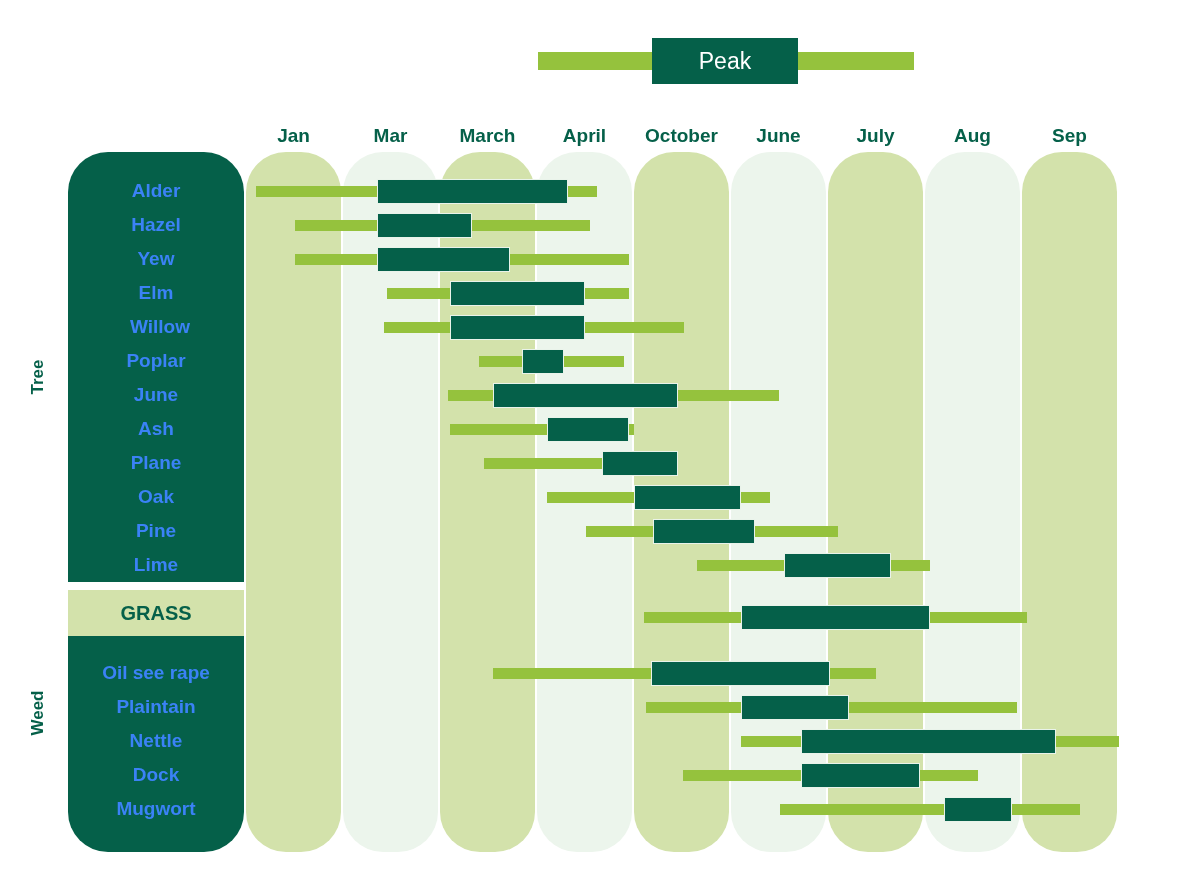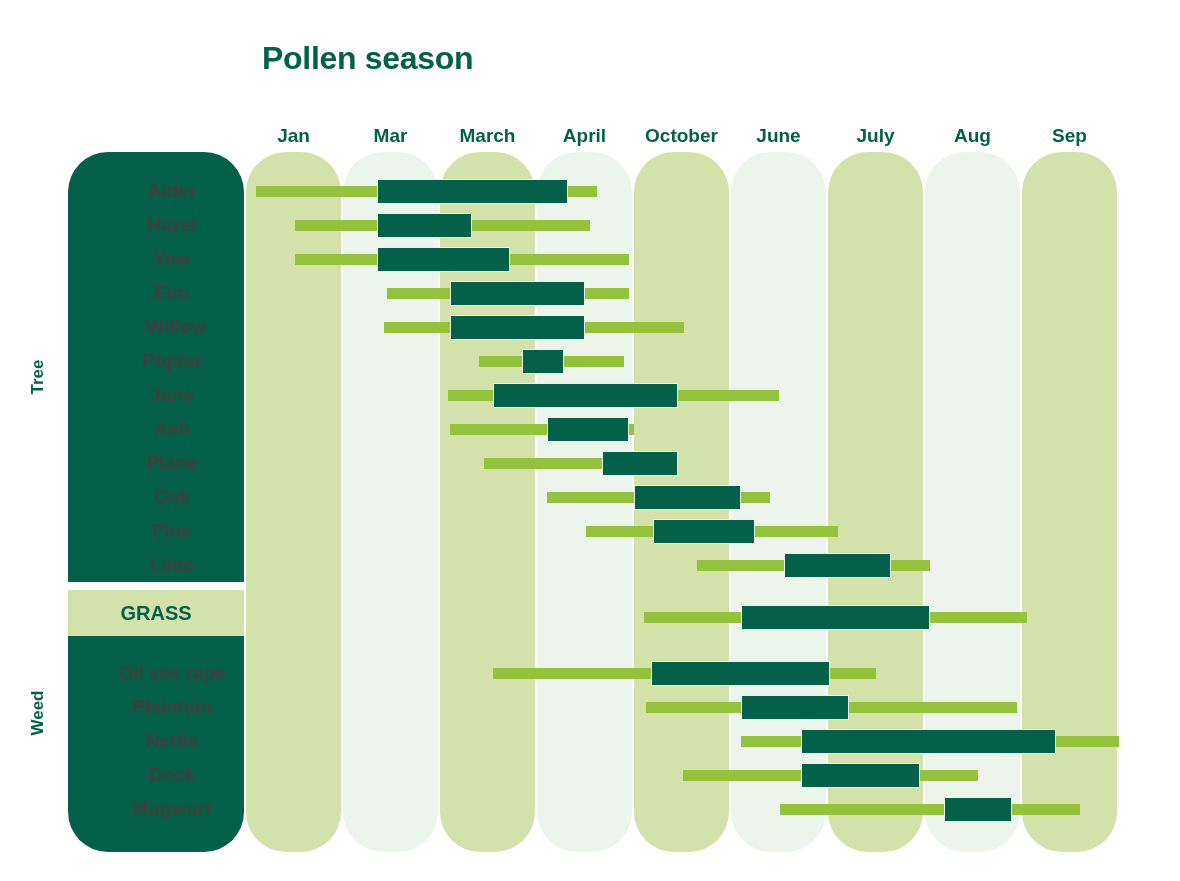--- a/index.html
+++ b/index.html
@@ -70,42 +70,45 @@
     font-size: 17px; font-weight: 700; color: #056049;
     transform: rotate(-90deg);
   }
   #side-tree { left: -22px; top: 367px; }
   #side-weed { left: -22px; top: 703px; }
 
   
   .plant-name {
     position: absolute; left: 68px; width: 176px; height: 34px;
     display: flex; align-items: center; justify-content: center;
-    color: #404040; font-size: 19px; font-weight: 700; white-space: nowrap; margin-left: 16px;
+    color: #3b82f6; font-size: 19px; font-weight: 700; white-space: nowrap;
   }
 
   
   .bar-row { position: absolute; left: 0; width: 1180px; height: 34px; }
   .bar-light {
     position: absolute; top: 12px; height: 11px; background: #95c23d;
   }
   .bar-peak {
     position: absolute; top: 5px; height: 25px; background: #056049;
     border: 1px solid #e9f3ea;
   }
   .bar-row.grass .bar-light { top: 16px; }
   .bar-row.grass .bar-peak  { top: 9px; }
 </style>
 </head>
 <body>
 
 <div id="root">
 
-  <div class="title">Pollen season</div>
-
+
+  <div class="legend">
+    <div class="legend-line"></div>
+    <div class="legend-peak">Peak</div>
+  </div>
 
   <div id="columns">
       <div class="col dark" style="left: 246px; width: 95px;"></div>
       <div class="col light" style="left: 343px; width: 95px;"></div>
       <div class="col dark" style="left: 440px; width: 95px;"></div>
       <div class="col light" style="left: 537px; width: 95px;"></div>
       <div class="col dark" style="left: 634px; width: 95px;"></div>
       <div class="col light" style="left: 731px; width: 95px;"></div>
       <div class="col dark" style="left: 828px; width: 95px;"></div>
       <div class="col light" style="left: 925px; width: 95px;"></div>

